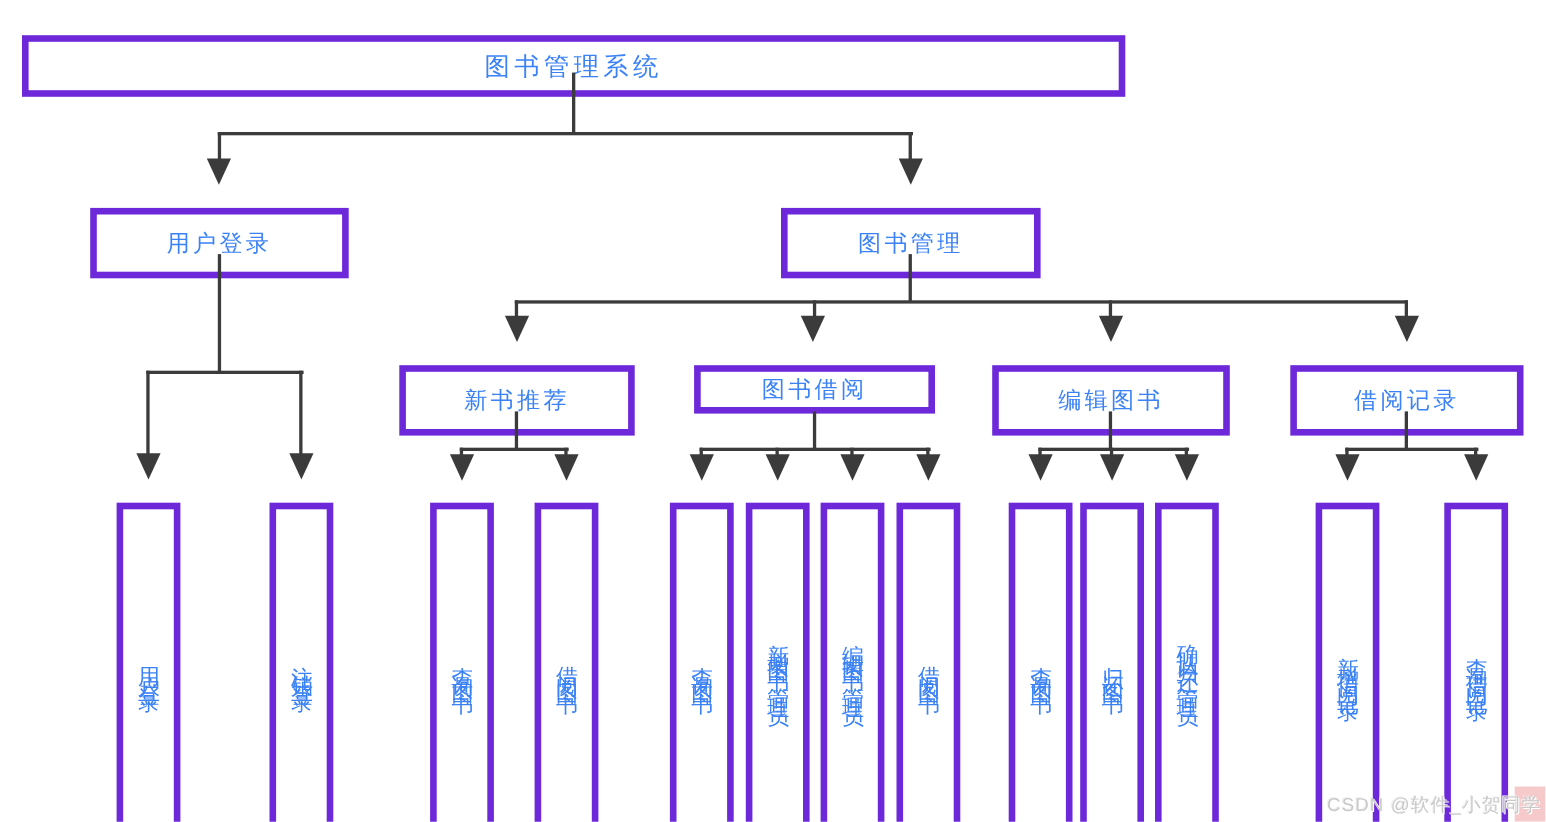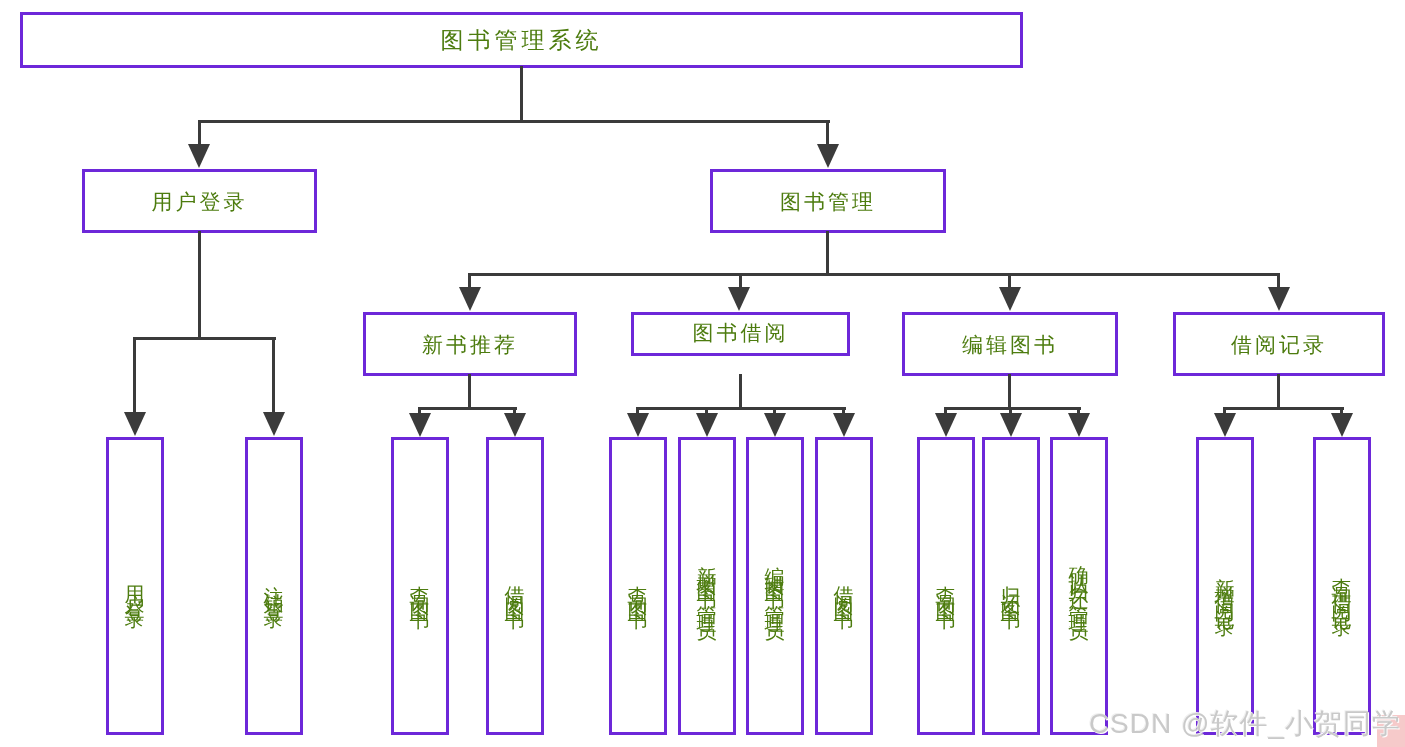--- a/index.html
+++ b/index.html
@@ -4,57 +4,58 @@
 <style>
   html,body{margin:0;padding:0;}
   body{
     width:1405px;height:747px;position:relative;background:#ffffff;
     font-family:"Liberation Sans","DejaVu Sans",sans-serif;
     overflow:hidden;color:#363636;
   }
   .canvas{position:absolute;left:0;top:0;width:1405px;height:747px;}
   .node{
     position:absolute;box-sizing:border-box;background:#ffffff;
-    border:3px solid #6d28d9;display:flex;align-items:center;justify-content:center;
-    color:#4d7c0f;
+    border:6px solid #6d28d9;display:flex;align-items:center;justify-content:center;
+    color:#3b82f6;
+    margin-top:20px;
   }
   .hnode{font-size:21px;letter-spacing:3px;line-height:1;}
   .root-node{font-size:23px;letter-spacing:4px;}
   .vnode{
     writing-mode:vertical-rl;text-orientation:mixed;
     font-size:20px;letter-spacing:8px;line-height:1;
   }
   .line{position:absolute;background:#3b3b3b;}
   .v{width:3px;}
   .h{height:3px;}
   .arrow{
     position:absolute;width:0;height:0;
     border-left:11px solid transparent;border-right:11px solid transparent;
     border-top:24px solid #3b3b3b;
   }
   .wm-accent{position:absolute;right:0;bottom:0;width:28px;height:32px;background:#f6caca;}
   .watermark{
-    position:absolute;right:4px;bottom:4px;font-size:28px;letter-spacing:1px;
+    position:absolute;right:4px;bottom:4px;font-size:17px;letter-spacing:1px;
     color:#c9c9c9;text-shadow:1px 1px 0 #ffffff,-1px -1px 0 #f0f0f0;white-space:nowrap;
   }
 </style>
 </head>
 <body>
 
 <div class="canvas">
 
   <div class="node hnode root-node" style="left:20px;top:12px;width:1003px;height:56px;">图书管理系统</div>
 
   <div class="node hnode" style="left:82px;top:169px;width:235px;height:64px;">用户登录</div>
 
   <div class="node hnode" style="left:710px;top:169px;width:236px;height:64px;">图书管理</div>
 
   <div class="node hnode" style="left:363px;top:312px;width:214px;height:64px;">新书推荐</div>
 
-  <div class="node hnode" style="left:631px;top:312px;width:219px;height:44px;font-family:Liberation Mono, monospace;">图书借阅</div>
+  <div class="node hnode" style="left:631px;top:312px;width:219px;height:44px;">图书借阅</div>
 
   <div class="node hnode" style="left:902px;top:312px;width:216px;height:64px;">编辑图书</div>
 
   <div class="node hnode" style="left:1173px;top:312px;width:212px;height:64px;">借阅记录</div>
 
   <div class="node vnode" style="left:106px;top:437px;width:58px;height:298px;">用户登录</div>
 
   <div class="node vnode" style="left:245px;top:437px;width:58px;height:298px;">注销登录</div>
 
   <div class="node vnode" style="left:391px;top:437px;width:58px;height:298px;">查询图书</div>

